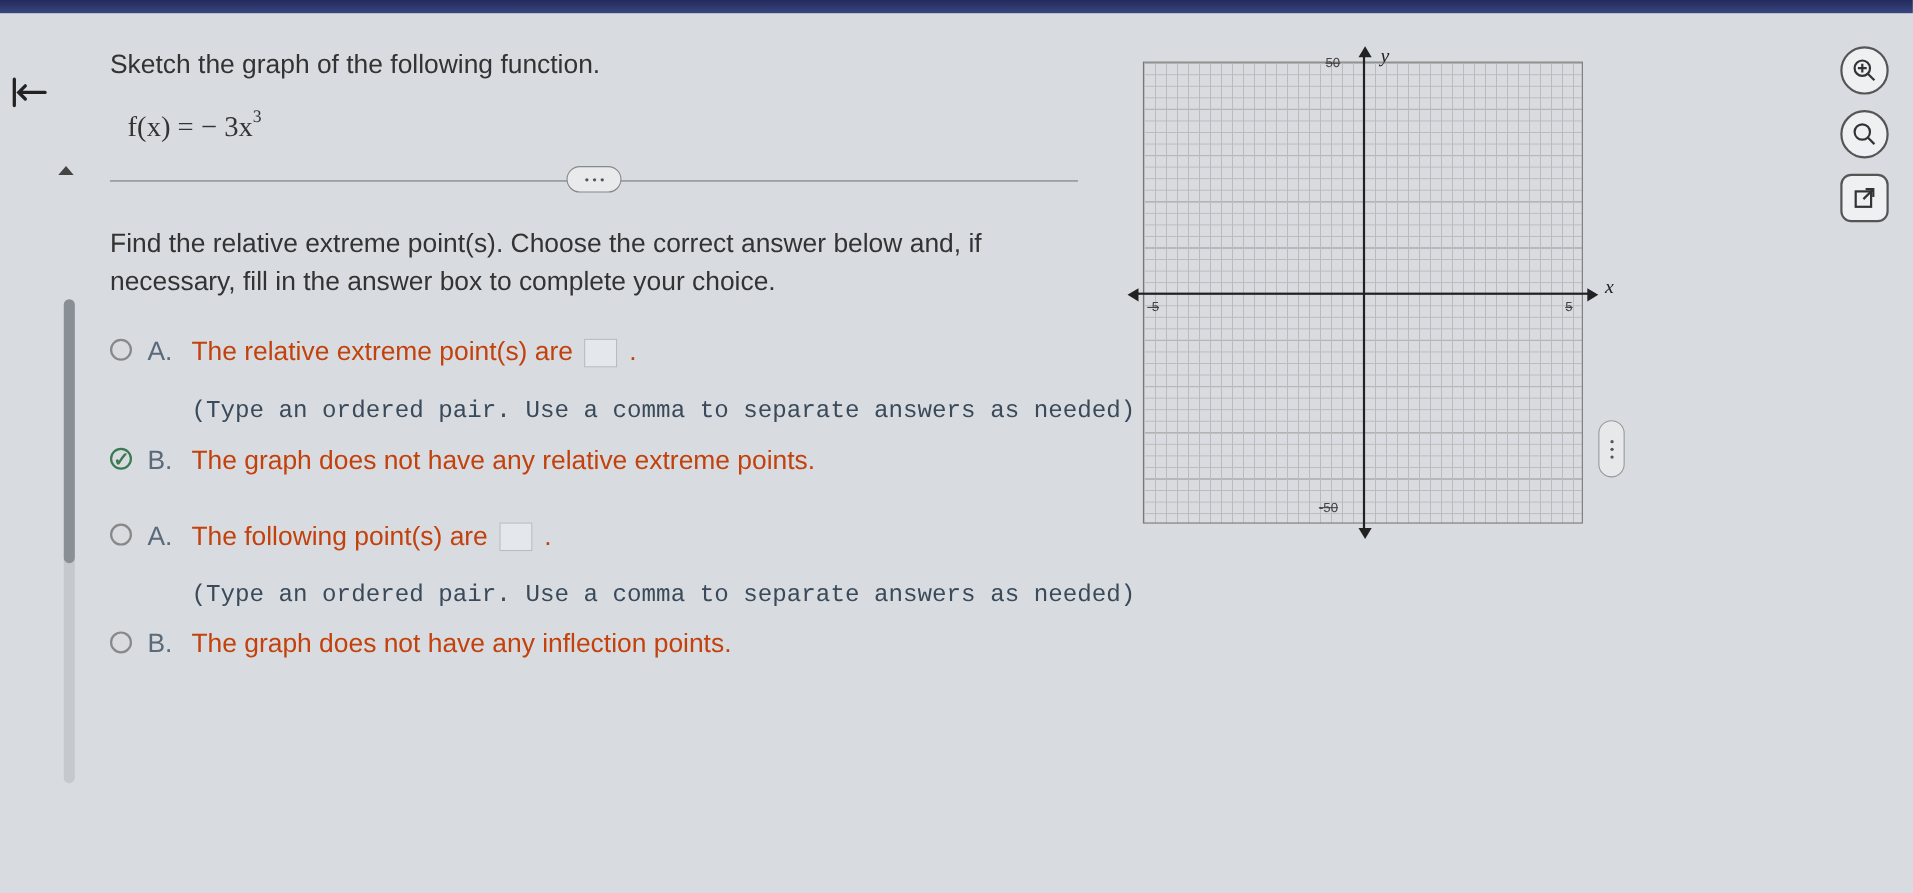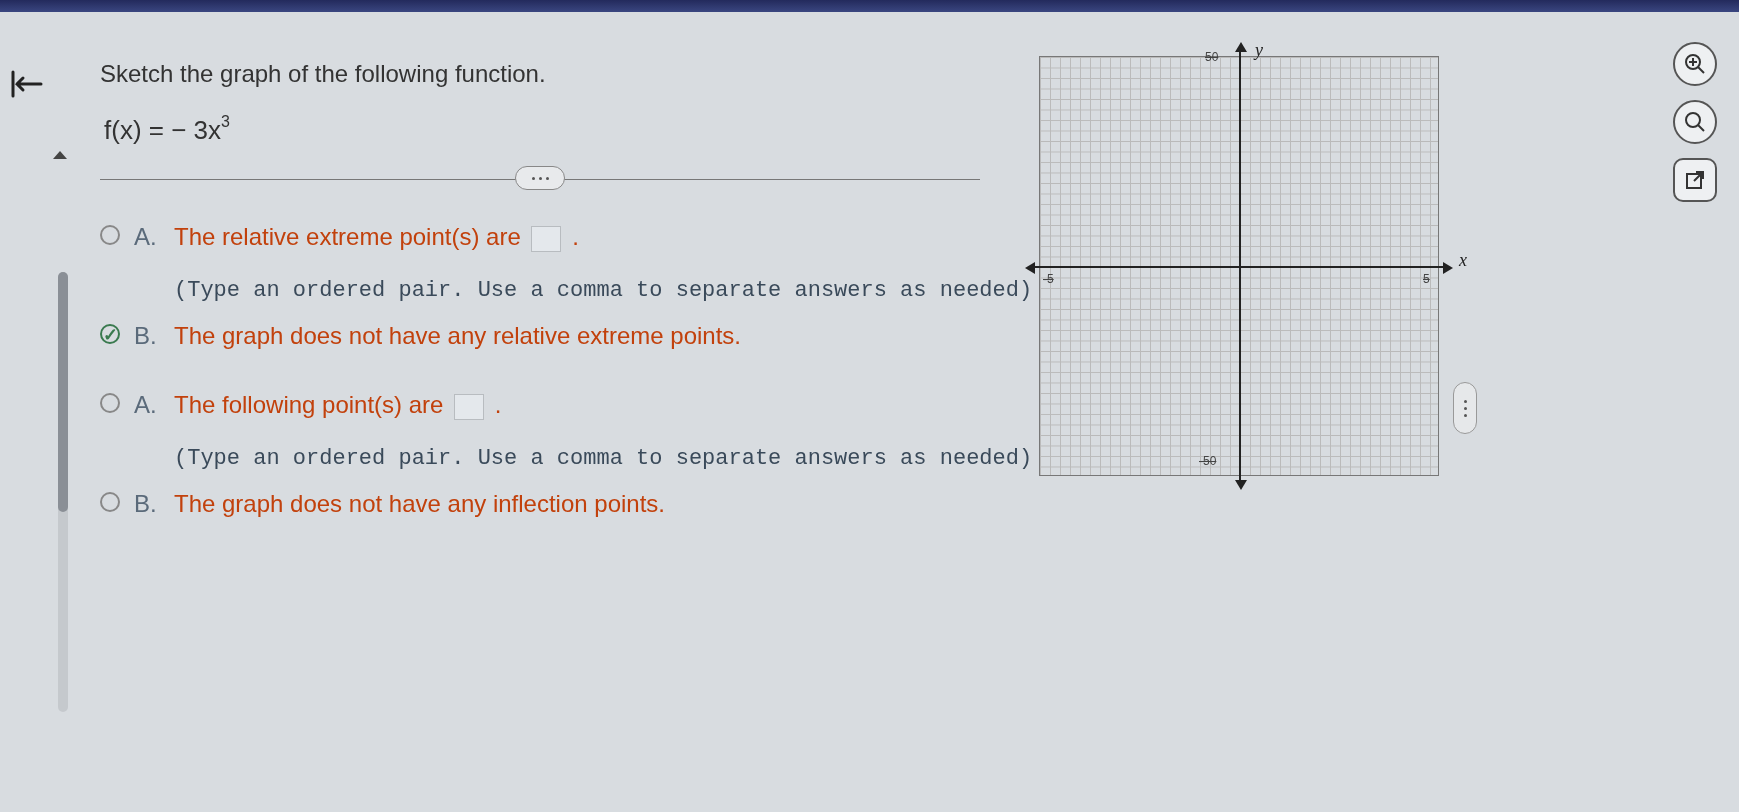--- a/index.html
+++ b/index.html
@@ -63,22 +63,22 @@
     border-radius: 5px;
   }
   .content {
     flex: 1;
     position: relative;
     padding: 30px 40px 30px 20px;
     color: #333;
     font-size: 24px;
     line-height: 1.45;
   }
-  .prompt-line { margin-bottom: 14px; margin-top: 15px; }
-  .func-line { margin: 20px 0 30px 4px; font-family: Liberation Sans, sans-serif; font-size: 26px; }
+  .prompt-line { margin-bottom: 14px; }
+  .func-line { margin: 20px 0 30px 16px; font-family: Liberation Serif, serif; font-size: 26px; }
   .func-line sup { font-size: 16px; vertical-align: top; position: relative; top: -2px; }
   .rule {
     border: none;
     border-top: 1px solid #777;
     margin: 10px 0 40px 0;
     position: relative;
     width: 880px;
   }
   .rule-pill {
     position: absolute;
@@ -246,20 +246,21 @@
 
     <div style="position:relative; width:880px;">
       <hr class="rule">
       <div class="rule-pill">
           <span></span>
           <span></span>
           <span></span>
         </div>
     </div>
 
+    <div class="section-text">Find the relative extreme point(s). Choose the correct answer below and, if necessary, fill in the answer box to complete your choice.</div>
 
     <div class="choices">
       <div class="choice-row">
         <div class="radio"></div>
         <div class="choice-letter">A.</div>
         <div class="choice-body">
           <span class="choice-main">The relative extreme point(s) are</span>
           <span class="answer-box"></span>
           <span class="choice-main">.</span>
           <div class="choice-sub">(Type an ordered pair. Use a comma to separate answers as needed)</div>

